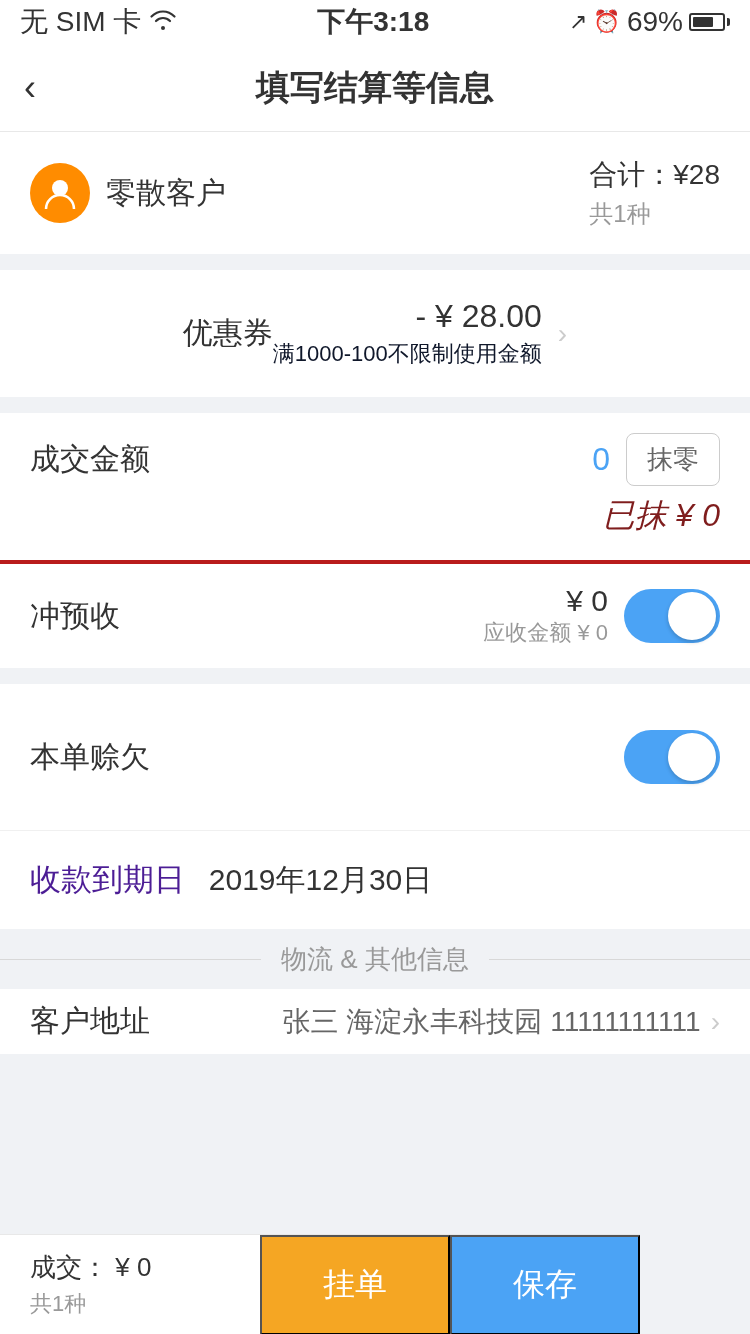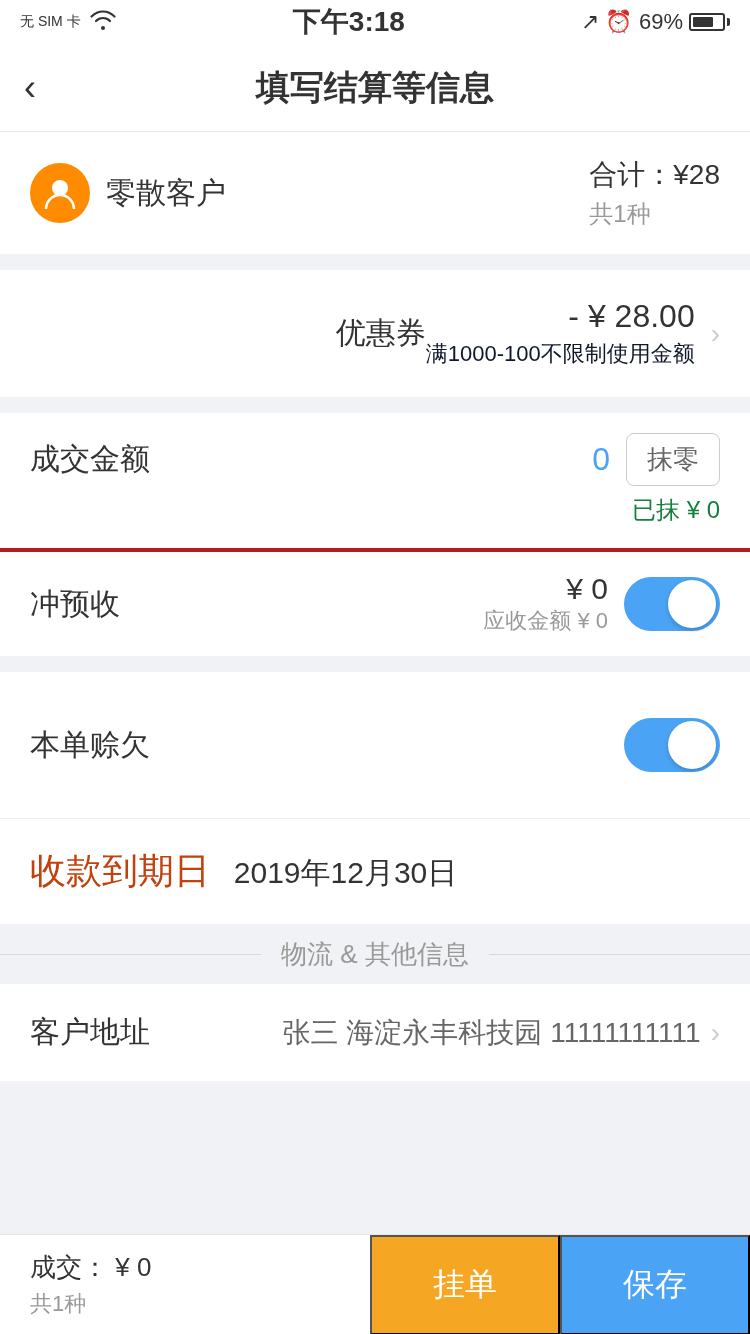--- a/index.html
+++ b/index.html
@@ -106,21 +106,21 @@
       background: #f0f2f5;
     }
 
     
     .section {
       background: #fff;
     }
     .row {
       display: flex;
       align-items: center;
-      justify-content: flex-end;
+      justify-content: center;
       padding: 28px 30px;
       border-bottom: 1px solid #f0f0f0;
       min-height: 88px;
     }
     .row:last-child {
       border-bottom: none;
     }
     .row-label {
       font-size: 30px;
       color: #333;
@@ -168,23 +168,24 @@
       border: 1px solid #ccc;
       border-radius: 8px;
       padding: 8px 20px;
       font-size: 26px;
       color: #666;
       background: #fff;
       cursor: pointer;
     }
     .deal-sub {
       text-align: right;
-      font-size: 24px;
-      color: #15803d;
+      font-size: 32px;
+      color: #7f1d1d;
       padding-bottom: 12px;
+      font-style: italic;
     }
 
     
     .precollect-row {
       display: flex;
       align-items: center;
       justify-content: space-between;
       padding: 20px 30px;
       border-top: 4px solid #b91c1c;
     }
@@ -229,22 +230,22 @@
       justify-content: space-between;
       padding: 46px 30px;
     }
 
     
     .duedate-row {
       padding: 28px 30px;
       border-top: 1px solid #f0f0f0;
     }
     .duedate-label {
-      font-size: 36px;
-      color: #c2410c;
+      font-size: 31px;
+      color: #4c1d95;
     }
     .duedate-value {
       font-size: 30px;
       color: #333;
       margin-left: 16px;
     }
 
     
     .section-divider {
       height: 60px;
@@ -268,42 +269,42 @@
       color: #999;
       position: relative;
       z-index: 1;
     }
 
     
     .address-row {
       display: flex;
       align-items: center;
       justify-content: flex-start;
-      padding: 28px 30px;
+      padding: 12px 30px;
       border-radius: 20px;
     }
     .address-label {
       font-size: 30px;
       color: #333;
       white-space: nowrap;
       margin-right: 20px;
     }
     .address-value {
       font-size: 28px;
       color: #666;
       flex: 1;
       text-align: right;
     }
 
     
     .bottom-bar {
       position: fixed;
       bottom: 0;
       left: 0;
-      width: 750px;
+      width: 640px;
       height: 100px;
       background: #fff;
       display: flex;
       align-items: center;
       border-top: 1px solid #e8e8e8;
     }
     .bottom-left {
       flex: 1;
       padding: 0 30px;
     }
@@ -368,34 +369,34 @@
       height: 8px;
       background: #333;
       border-radius: 0 2px 2px 0;
     }
   </style>
 </head>
 <body>
 
 <div class="status-bar">
   <div class="status-left">
-    <span style="font-size:14px;">无 SIM 卡</span>
+    <span style="font-size:28px;">无 SIM 卡</span>
     <span>
       <svg width="28" height="22" viewBox="0 0 28 22" fill="none">
         <path d="M14 18a2 2 0 110 4 2 2 0 010-4z" fill="#333"></path>
         <path d="M7 13c1.9-1.9 4.4-3 7-3s5.1 1.1 7 3" stroke="#333" stroke-width="2.2" fill="none" stroke-linecap="round"></path>
         <path d="M2.5 8.5C5.5 5.5 9.5 3.5 14 3.5s8.5 2 11.5 5" stroke="#333" stroke-width="2.2" fill="none" stroke-linecap="round"></path>
       </svg>
     </span>
   </div>
   <div class="status-center">下午3:18</div>
   <div class="status-right">
     <span style="font-size:22px;">↗</span>
     <span style="font-size:22px;">⏰</span>
-    <span style="font-size:22px;">69%</span>
+    <span style="font-size:28px;">69%</span>
     <div class="battery">
       <div class="battery-body">
         <div class="battery-fill"></div>
       </div>
       <div class="battery-cap"></div>
     </div>
   </div>
 </div>
 
 <div class="nav-bar">

